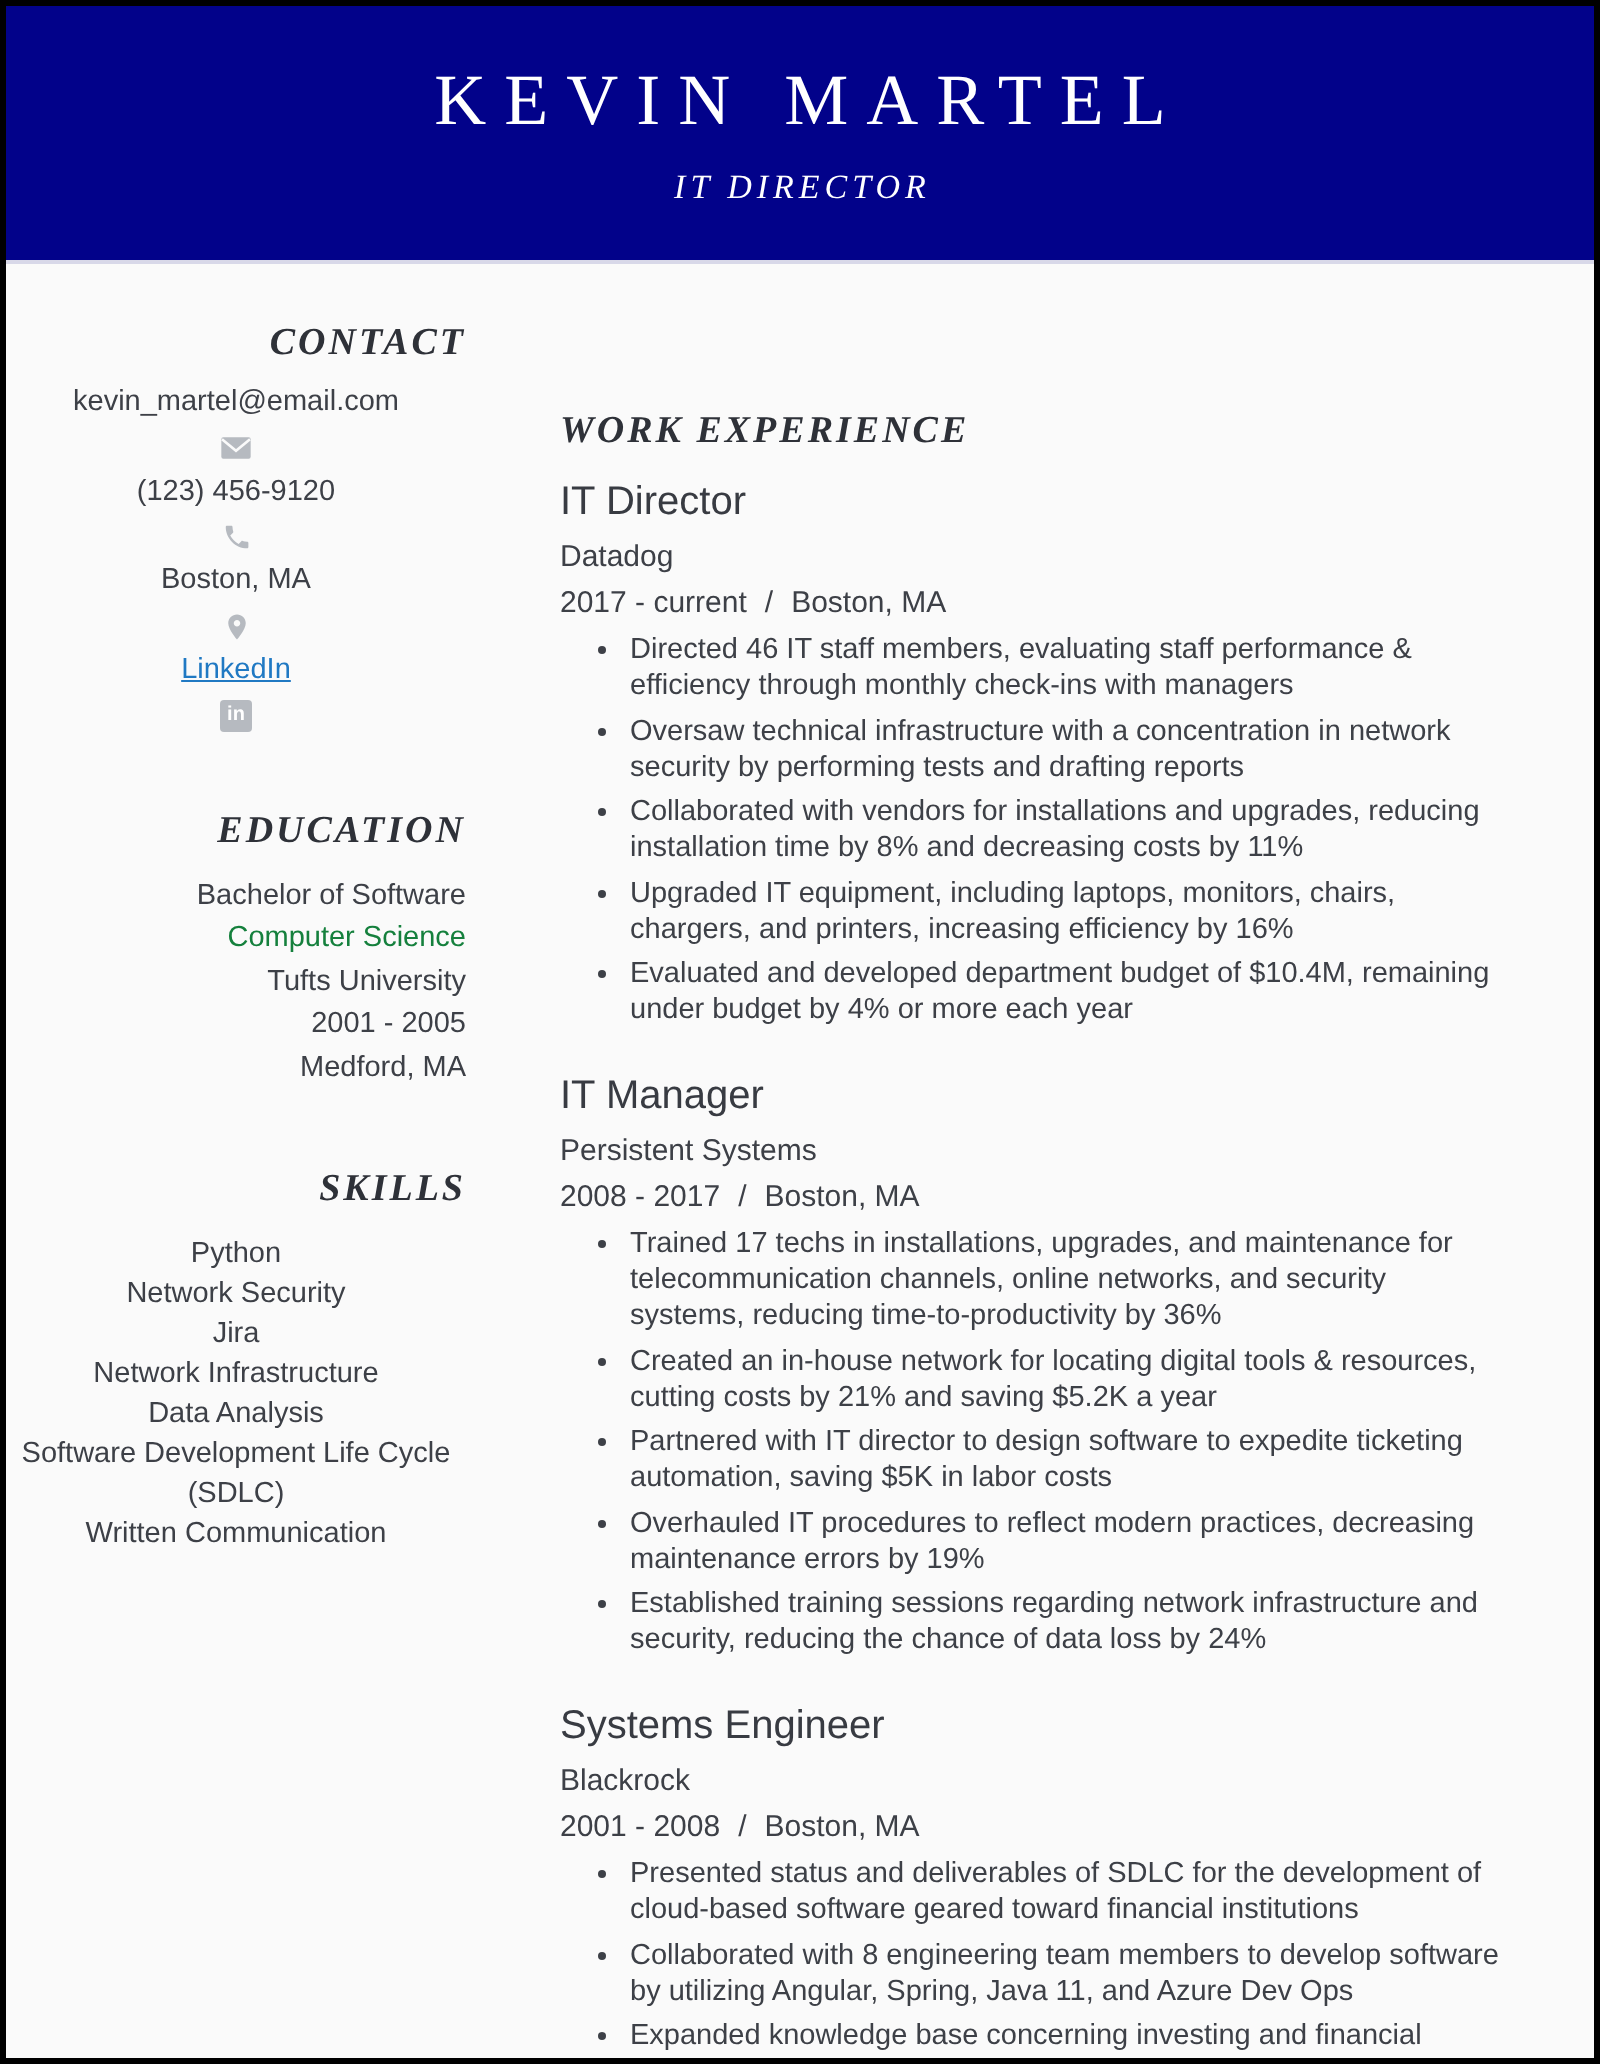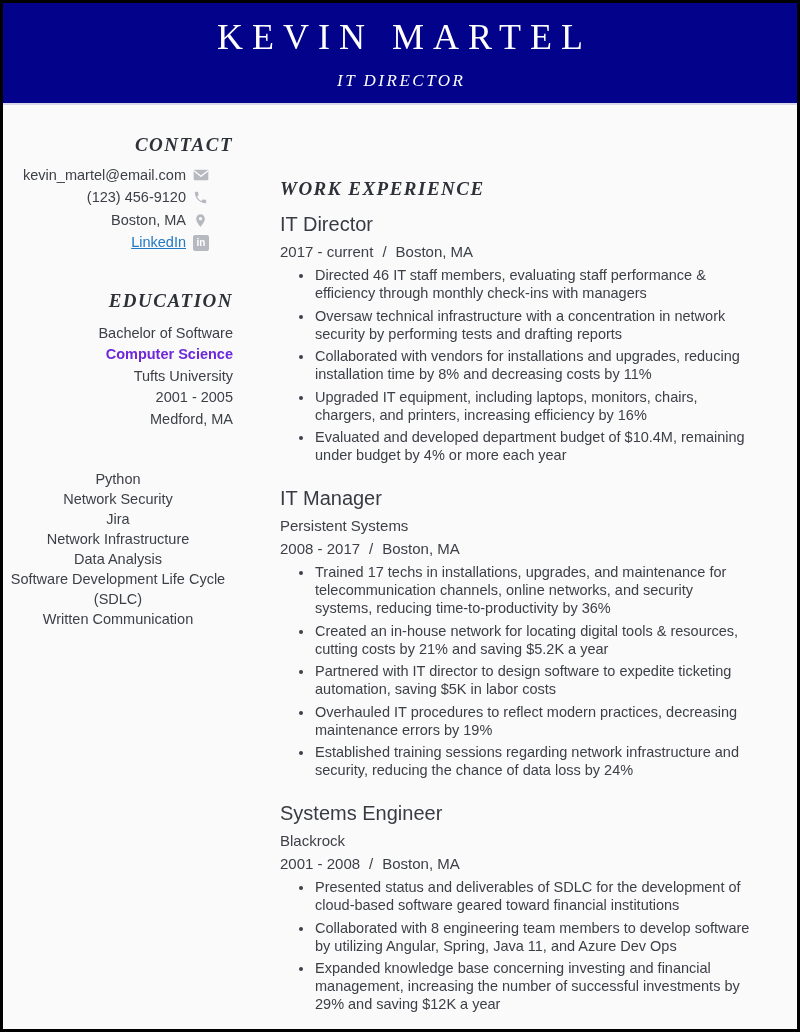--- a/index.html
+++ b/index.html
@@ -10,21 +10,21 @@
     width: 800px;
     height: 1032px;
     border: 3px solid #000000;
     background: #fafafa;
     overflow: hidden;
     position: relative;
   }
 
   
   .hero {
-    height: 102px;
+    height: 129px;
     background: #02028a;
     border-bottom: 2px solid #d8d8e8;
     color: #ffffff;
     display: flex;
     flex-direction: column;
     align-items: center;
     justify-content: center;
     text-align: center;
   }
   .hero h1 {
@@ -74,27 +74,28 @@
   
   .sidebar section { margin-bottom: 39px; }
   .contact-row {
     display: flex;
     justify-content: flex-end;
     align-items: center;
     gap: 7px;
     font-size: 14.5px;
     margin-bottom: 6.5px;
     line-height: 15px;
+    flex-direction: column;
   }
   .contact-row .icon {
     width: 40px; height: 16px;
     flex: none;
     display: inline-flex;
     align-items: center;
-    justify-content: flex-start;
+    justify-content: center;
   }
   .contact-row .icon svg { display: block; }
   a.link {
     color: #2079c3;
     text-decoration: underline;
     cursor: pointer;
   }
   .linkedin-badge {
     width: 16px; height: 16px;
     background: #b6bac0;
@@ -103,21 +104,21 @@
     font-size: 10px;
     font-weight: 700;
     line-height: 16px;
     text-align: center;
     display: inline-block;
   }
   .edu-line {
     font-size: 14.5px;
     line-height: 21.5px;
   }
-  .edu-line.bold { font-weight: 700; color: #6d28d9; }
+  .edu-line.bold { font-weight: 400; color: #15803d; }
   .skill-item {
     font-size: 14.5px;
     line-height: 20px;
     text-align: center;
   }
 
   
   .work-heading { margin-bottom: 13px; margin-top: 44px; }
   .job { margin-bottom: 23px; }
   .job-title {
@@ -203,35 +204,37 @@
       <section>
         <div class="section-heading">EDUCATION</div>
         <div class="edu-line">Bachelor of Software</div>
         <div class="edu-line bold">Computer Science</div>
         <div class="edu-line">Tufts University</div>
         <div class="edu-line">2001 - 2005</div>
         <div class="edu-line">Medford, MA</div>
       </section>
 
       <section>
+        <div class="section-heading">SKILLS</div>
         <div class="skill-item">Python</div>
         <div class="skill-item">Network Security</div>
         <div class="skill-item">Jira</div>
         <div class="skill-item">Network Infrastructure</div>
         <div class="skill-item">Data Analysis</div>
         <div class="skill-item">Software Development Life Cycle (SDLC)</div>
         <div class="skill-item">Written Communication</div>
       </section>
     </aside>
 
     <main class="main">
       <div class="section-heading work-heading">WORK EXPERIENCE</div>
 
       <div class="job">
         <div class="job-title">IT Director</div>
+        <div class="job-company">Datadog</div>
         <div class="job-meta">
           <span>2017 - current</span><span class="sep">/</span><span>Boston, MA</span>
         </div>
         <ul class="bullets">
           <li>Directed 46 IT staff members, evaluating staff performance &amp; efficiency through monthly check-ins with managers</li>
           <li>Oversaw technical infrastructure with a concentration in network security by performing tests and drafting reports</li>
           <li>Collaborated with vendors for installations and upgrades, reducing installation time by 8% and decreasing costs by 11%</li>
           <li>Upgraded IT equipment, including laptops, monitors, chairs, chargers, and printers, increasing efficiency by 16%</li>
           <li>Evaluated and developed department budget of $10.4M, remaining under budget by 4% or more each year</li>
         </ul>

